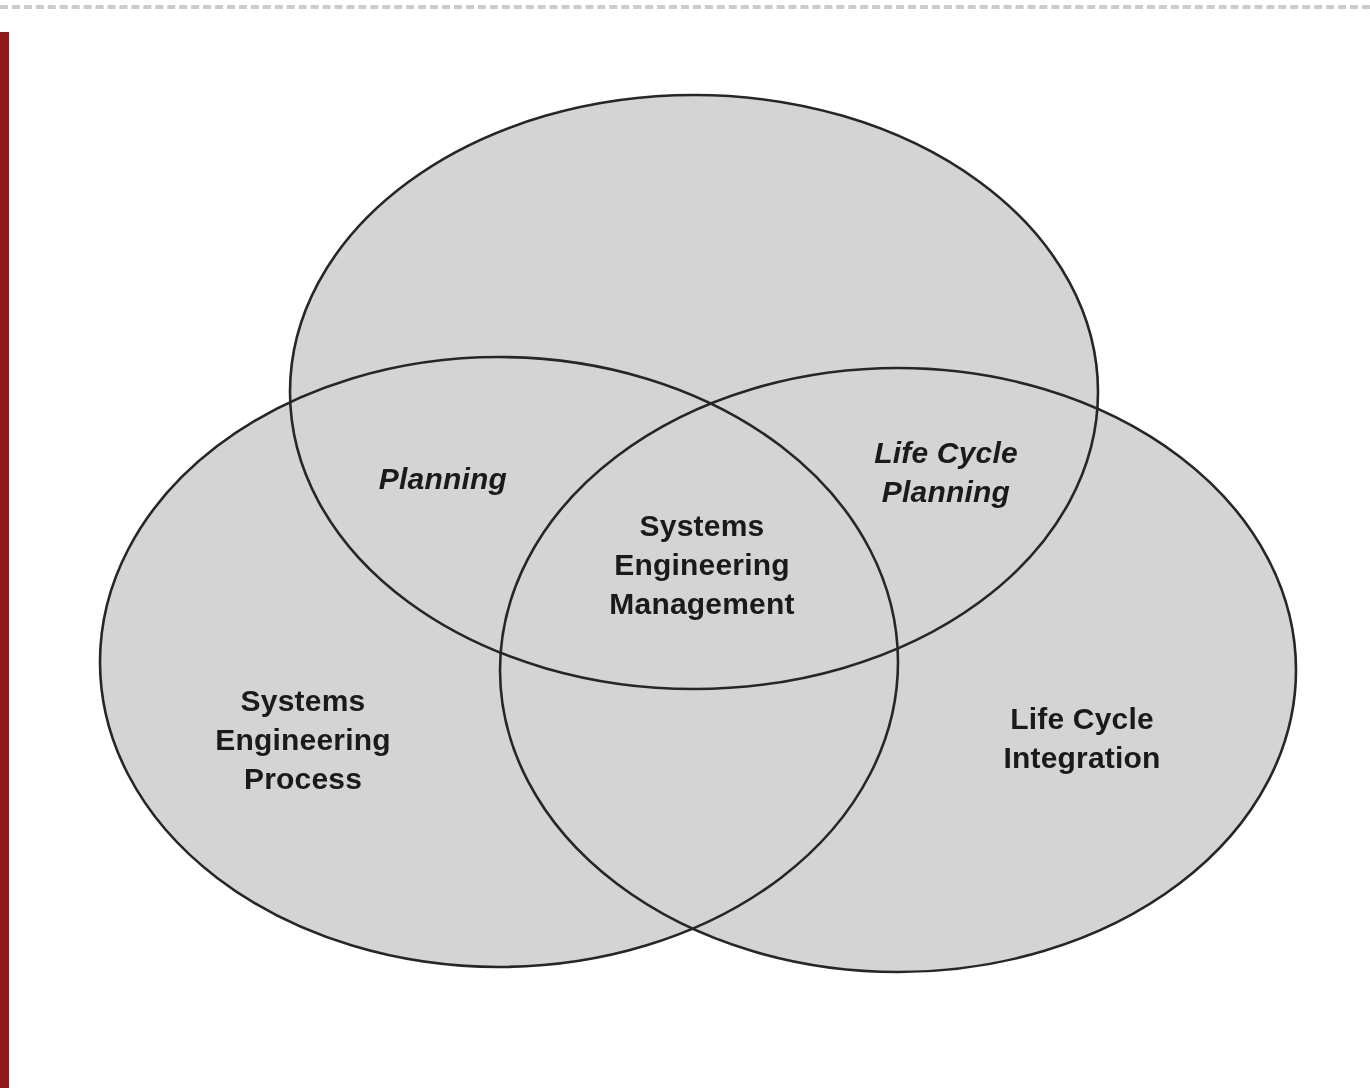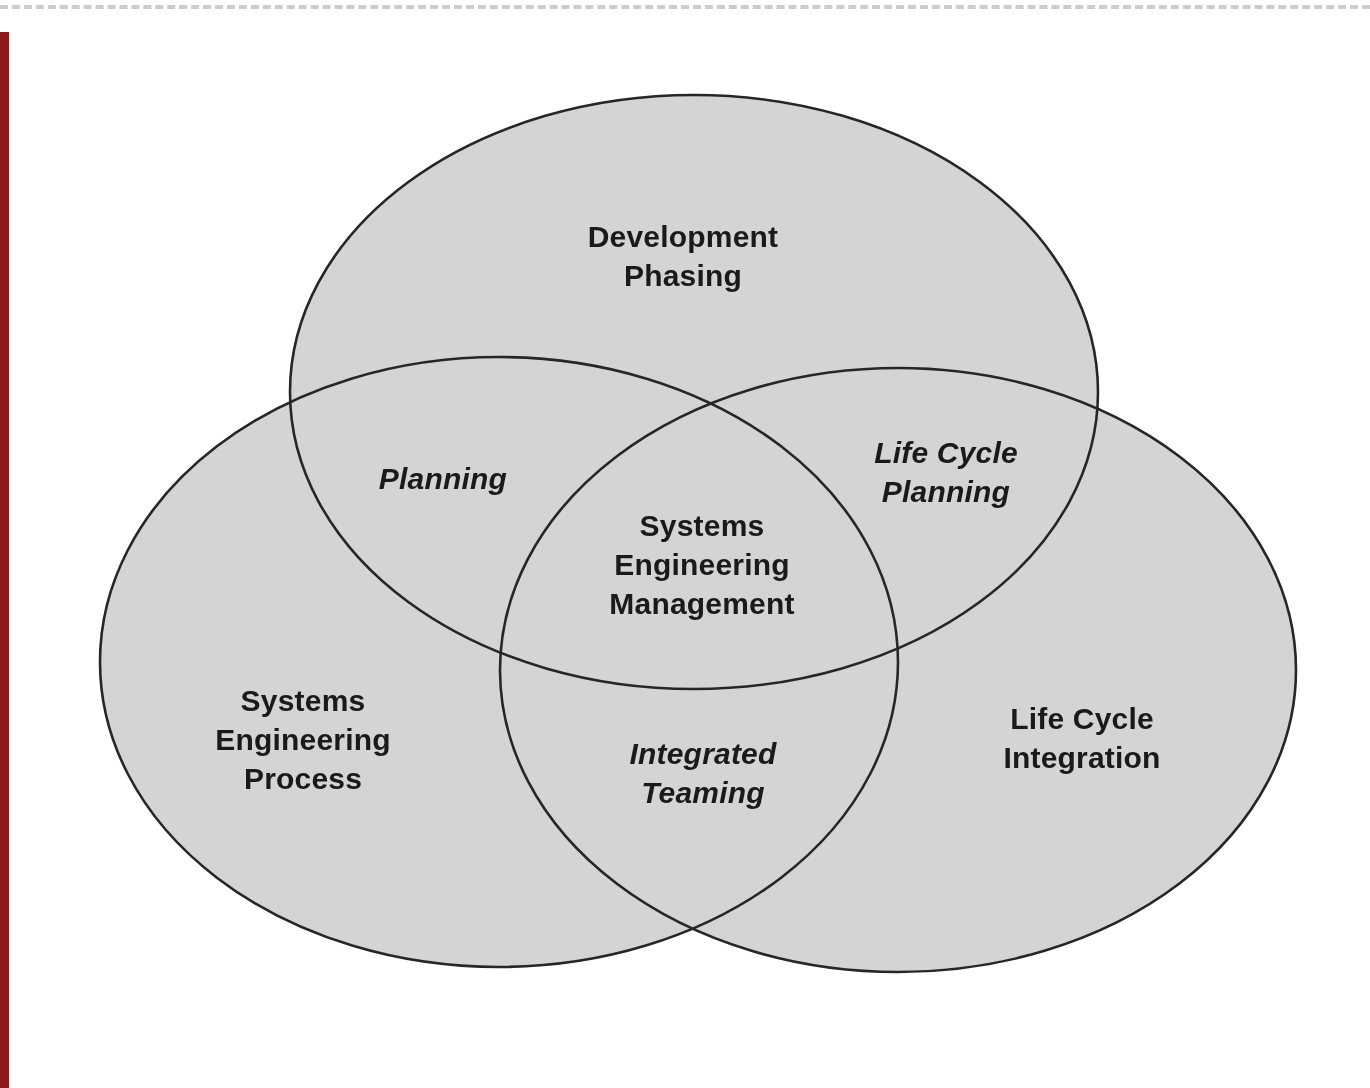--- a/index.html
+++ b/index.html
@@ -78,35 +78,31 @@
       <ellipse class="fill-ellipse" cx="499" cy="662" rx="399" ry="305"></ellipse>
       <ellipse class="fill-ellipse" cx="898" cy="670" rx="398" ry="302"></ellipse>
     </g>
     <g>
       <ellipse class="outline-ellipse" cx="694" cy="392" rx="404" ry="297"></ellipse>
       <ellipse class="outline-ellipse" cx="499" cy="662" rx="399" ry="305"></ellipse>
       <ellipse class="outline-ellipse" cx="898" cy="670" rx="398" ry="302"></ellipse>
     </g>
   </svg>
 
-  <div class="venn-label" style="left:683px; top:256px;">Development
-Phasing</div>
 
   <div class="venn-label" style="left:303px; top:739px;">Systems
 Engineering
 Process</div>
 
   <div class="venn-label" style="left:1082px; top:738px;">Life Cycle
 Integration</div>
 
   <div class="venn-label italic" style="left:443px; top:478px;">Planning</div>
 
   <div class="venn-label italic" style="left:946px; top:472px;">Life Cycle
 Planning</div>
 
   <div class="venn-label" style="left:702px; top:564px;">Systems
 Engineering
 Management</div>
 
-  <div class="venn-label italic" style="left:703px; top:773px;">Integrated
-Teaming</div>
 
 </div>
 
 </body></html>

